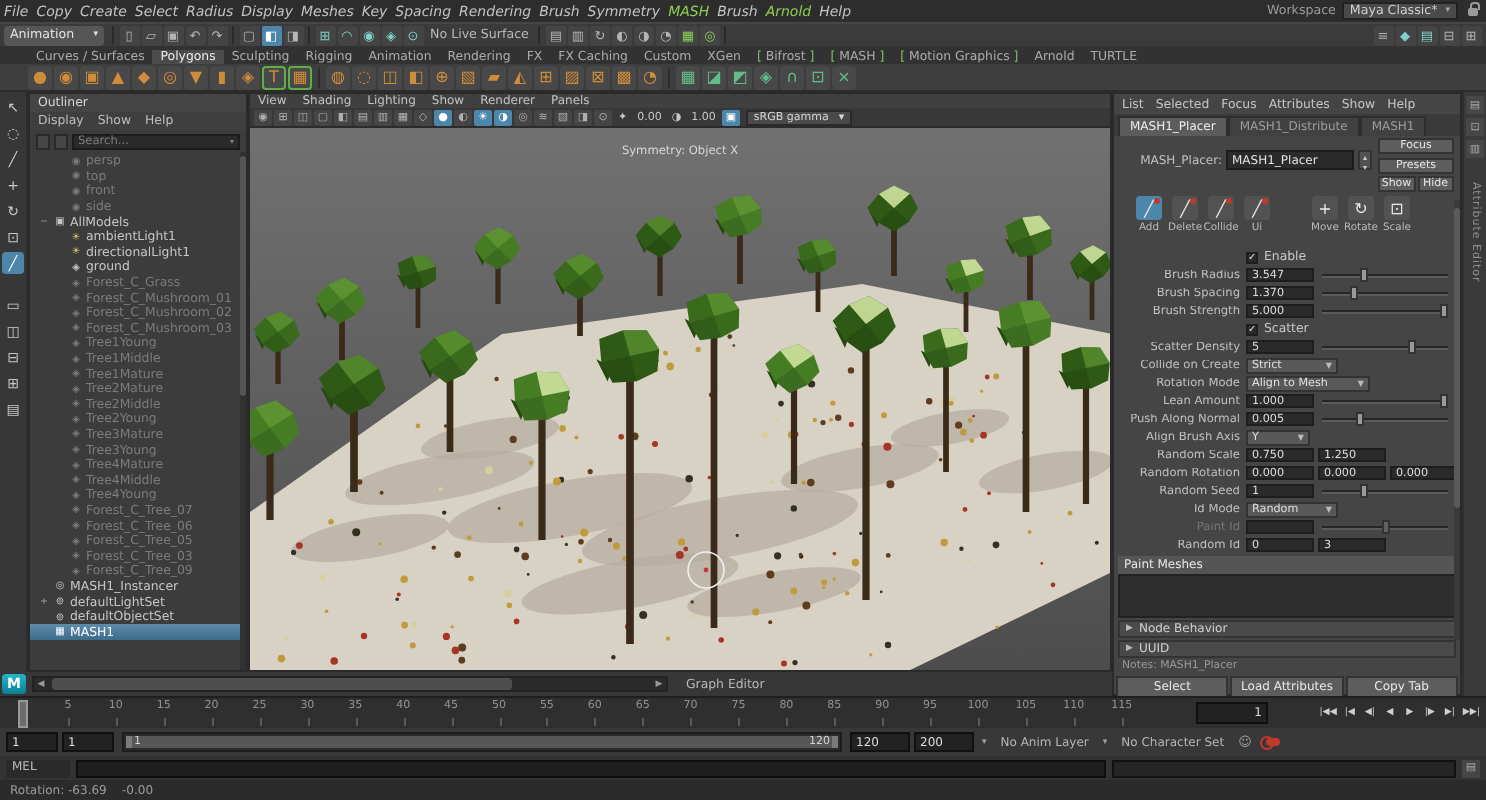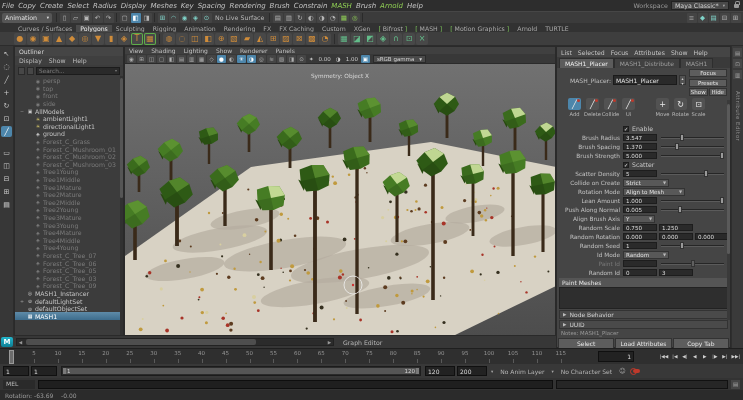--- a/index.html
+++ b/index.html
@@ -174,21 +174,21 @@
         <div class="mi">Copy</div>
         <div class="mi">Create</div>
         <div class="mi">Select</div>
         <div class="mi">Radius</div>
         <div class="mi">Display</div>
         <div class="mi">Meshes</div>
         <div class="mi">Key</div>
         <div class="mi">Spacing</div>
         <div class="mi">Rendering</div>
         <div class="mi">Brush</div>
-        <div class="mi">Constrain</div>
+        <div class="mi">Symmetry</div>
         <div class="mi accent">MASH</div>
         <div class="mi">Brush</div>
         <div class="mi accent">Arnold</div>
         <div class="mi">Help</div>
       </div>
     <div class="workspace">
       <span>Workspace</span>
       <div class="wsel">
         <span>Maya Classic*</span>
         <span class="arr">▾</span>

